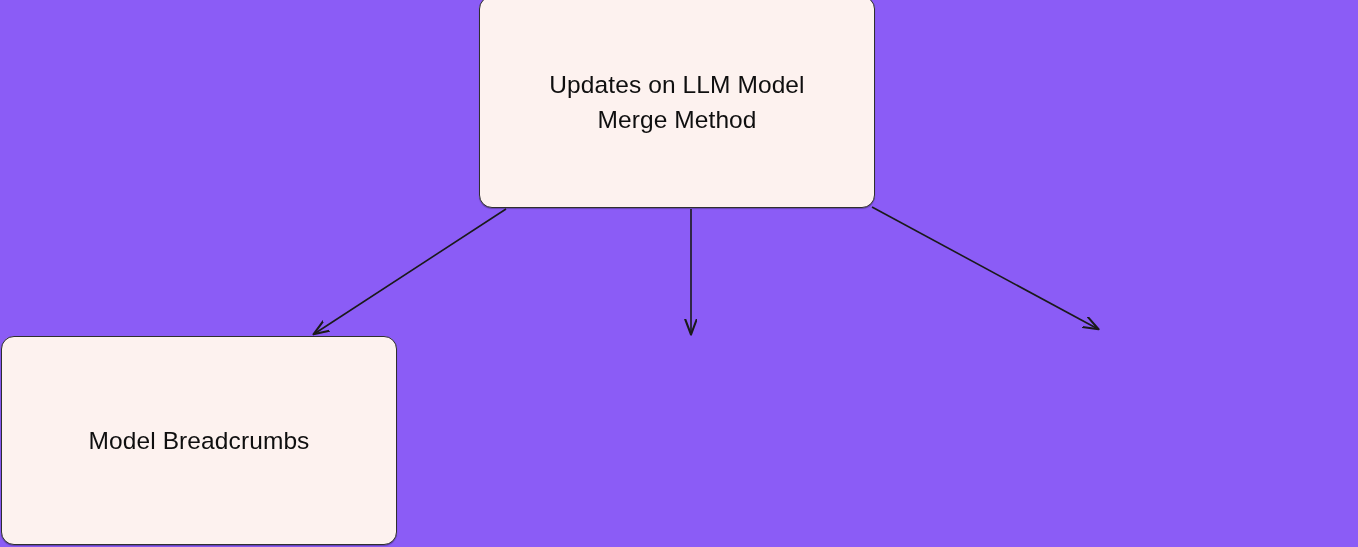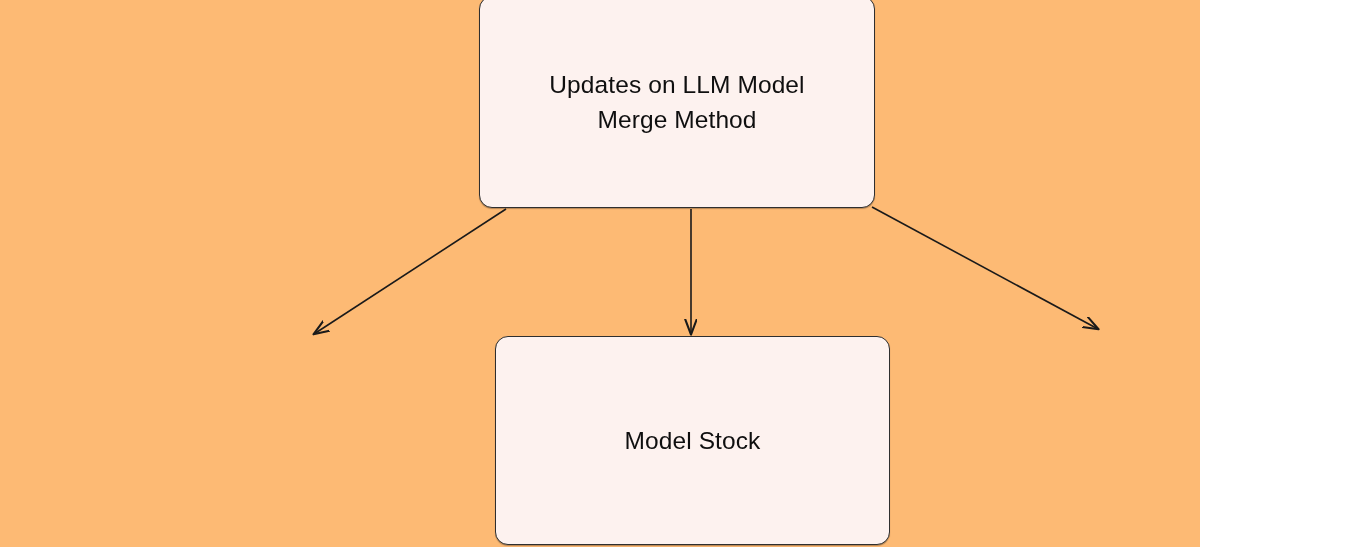--- a/index.html
+++ b/index.html
@@ -9,23 +9,23 @@
     background: #ffffff;
   }
   body {
     width: 1358px;
     height: 547px;
     font-family: "Liberation Sans", sans-serif;
     overflow: hidden;
   }
   #canvas {
     position: relative;
-    width: 1200px;
+    width: 1358px;
     height: 547px;
-    background: #fdba74;
+    background: #8b5cf6;
   }
   #edge-layer {
     position: absolute;
     left: 0;
     top: 0;
     width: 1358px;
     height: 547px;
     pointer-events: none;
   }
   .node {
@@ -73,19 +73,19 @@
     <line x1="691" y1="209" x2="691" y2="334" stroke="#1a1a1a" stroke-width="1.6" marker-end="url(#arrowhead)"></line>
 
     <line x1="872" y1="207" x2="1098" y2="329" stroke="#1a1a1a" stroke-width="1.6" marker-end="url(#arrowhead)"></line>
   </svg>
 
   <div class="node" id="node-root">
     <span class="node-label">Updates on LLM Model
 Merge Method</span>
   </div>
 
+  <div class="node" id="node-breadcrumbs">
+    <span class="node-label">Model Breadcrumbs</span>
+  </div>
 
-  <div class="node" id="node-stock">
-    <span class="node-label">Model Stock</span>
-  </div>
 
 
 </div>
 
 </body></html>

